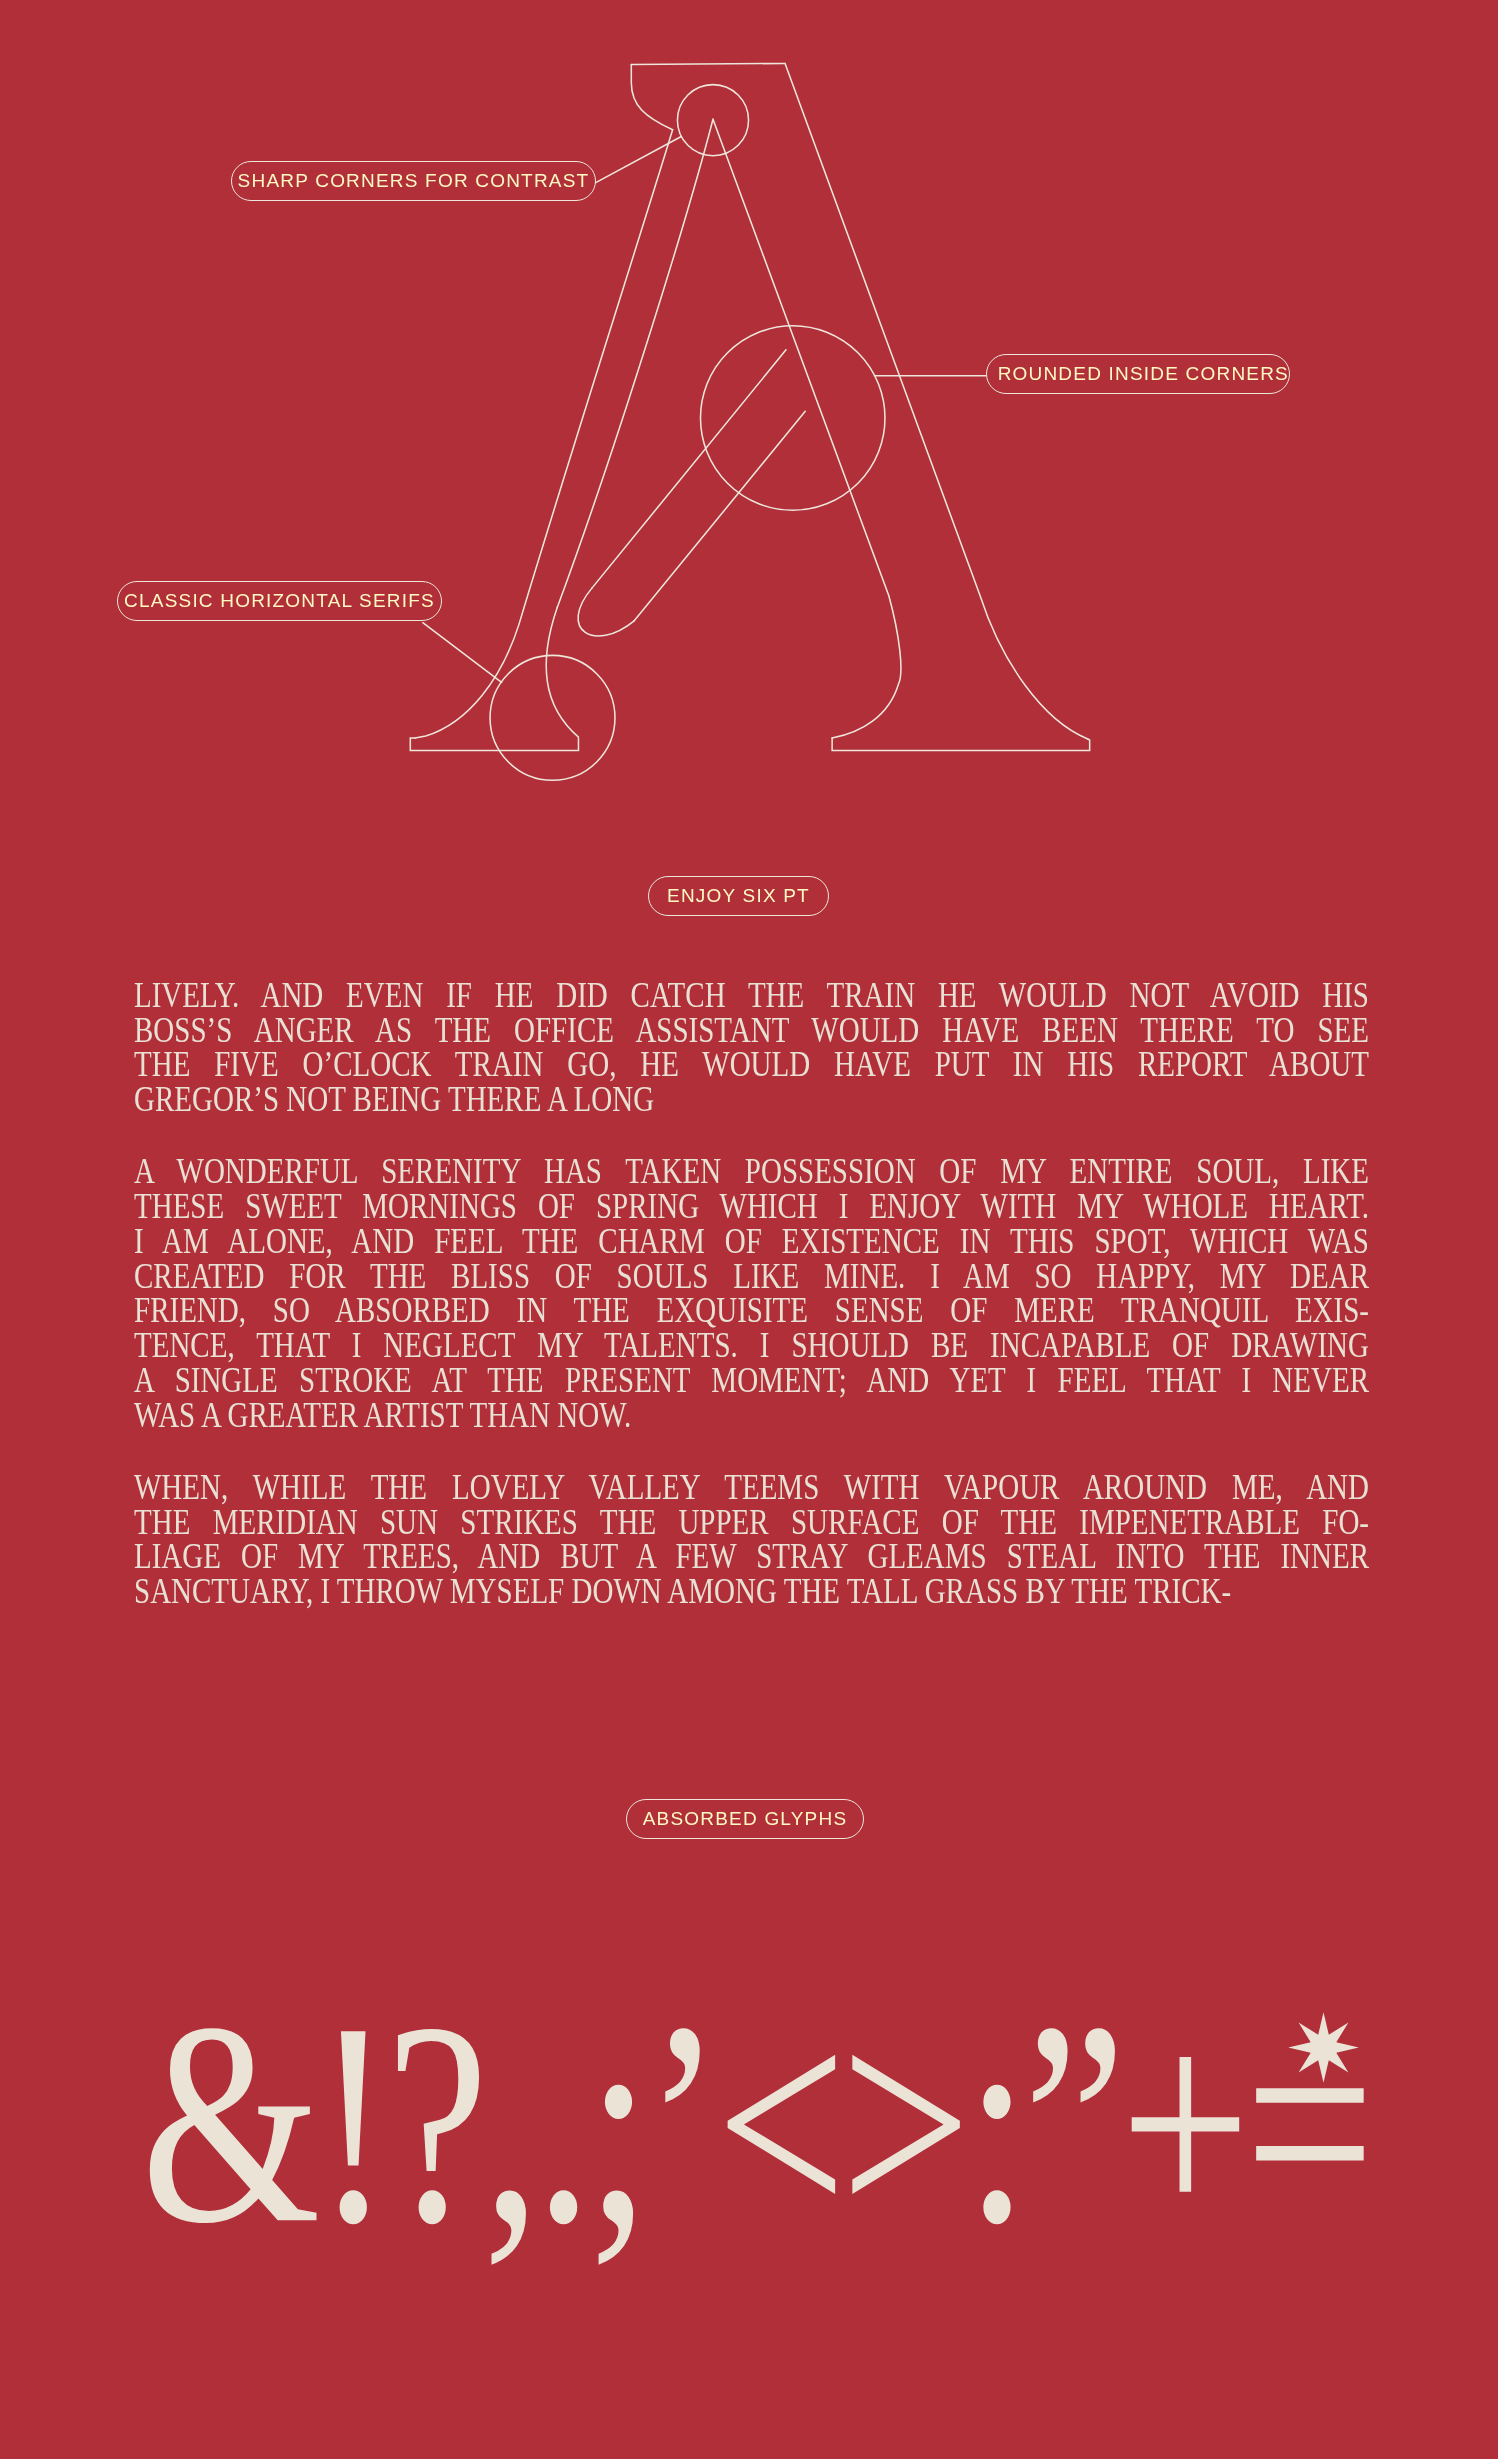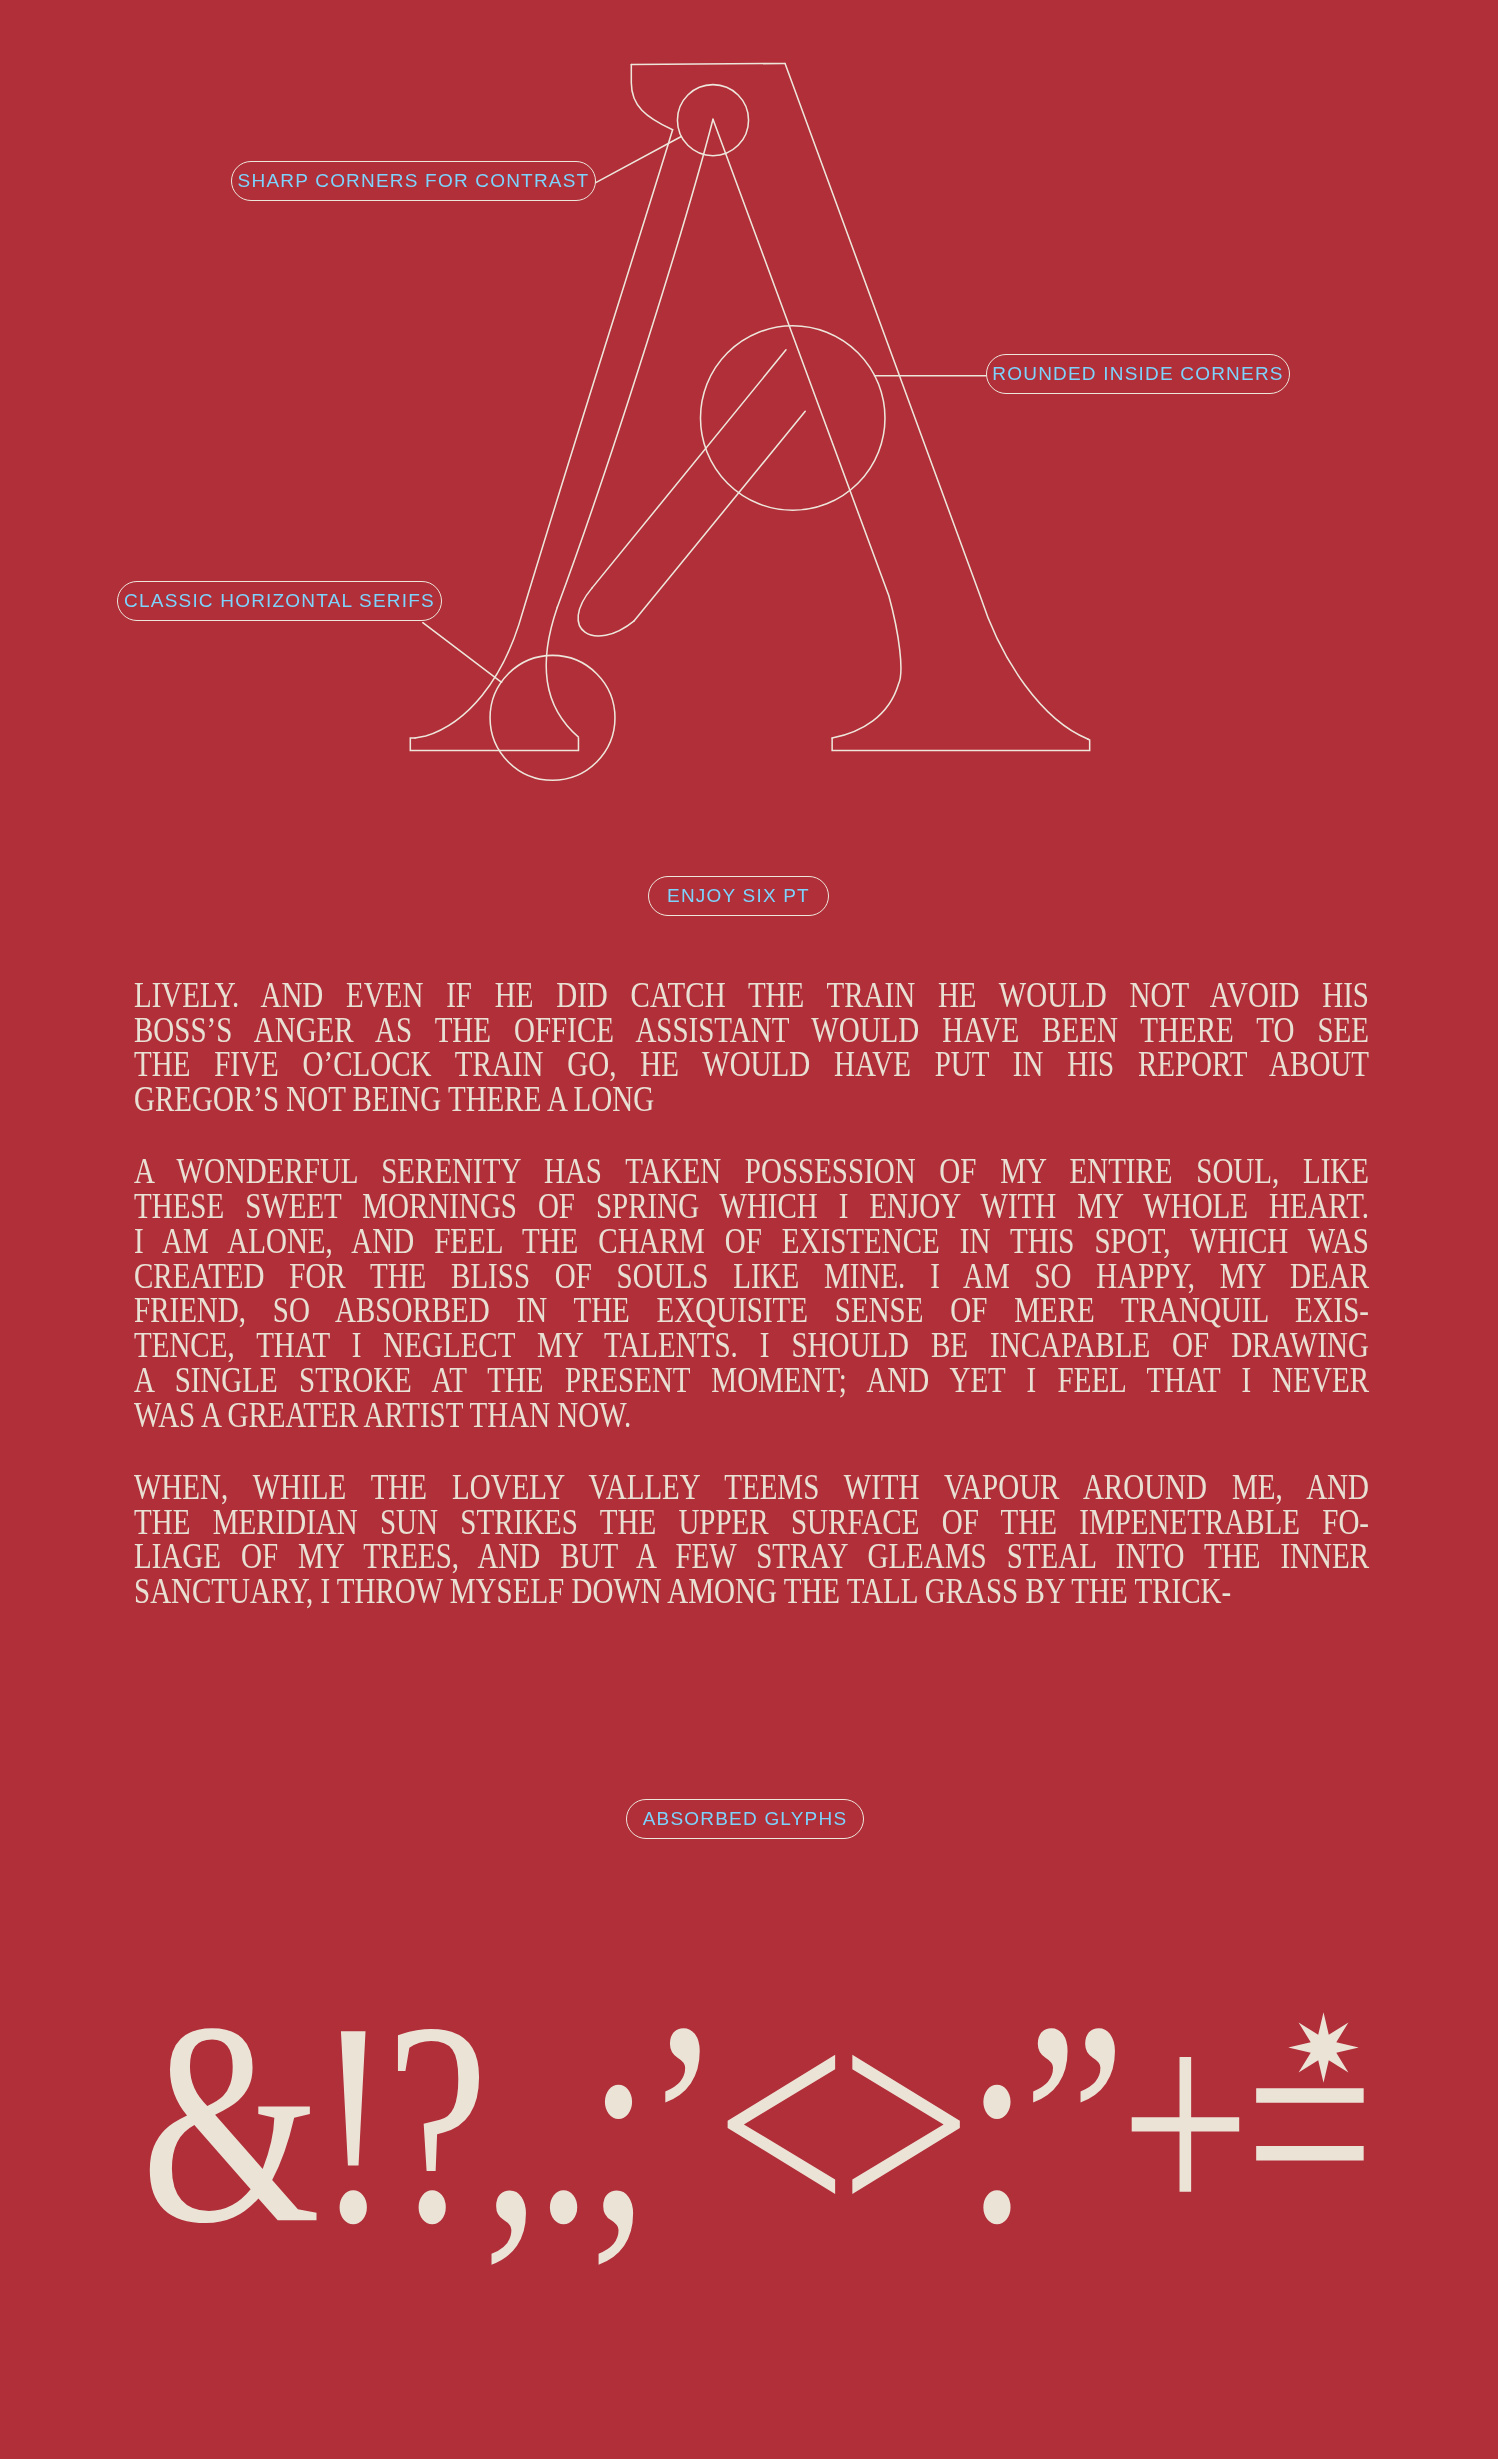--- a/index.html
+++ b/index.html
@@ -11,28 +11,28 @@
   }
   .poster{position:absolute;inset:0;width:1499px;height:2459px;}
   svg.diagram{position:absolute;left:0;top:0;}
   .pill{
     position:absolute;
     box-sizing:border-box;
     height:40px;
     border:1.4px solid #eee6db;
     border-radius:21px;
     display:flex;align-items:center;justify-content:center;
-    color:#7dd3fc;
+    color:#fef9c3;
     font-size:19px;
     letter-spacing:1.2px;
     white-space:nowrap;
     background:transparent;
   }
   .pill-sharp{left:231px;top:161px;width:365px;}
-  .pill-rounded{left:986px;top:354px;width:304px;}
+  .pill-rounded{left:986px;top:354px;width:304px;justify-content:flex-end;}
   .pill-classic{left:117px;top:581px;width:325px;}
   .pill-thirty{left:648px;top:876px;width:181px;}
   .pill-essential{left:626px;top:1799px;width:238px;}
   .body-text{
     position:absolute;left:134px;top:978px;width:1235px;
     color:#e9e0d4;
     font-family:"Liberation Serif",serif;
     font-size:29px;line-height:29px;
     transform:scaleY(1.2);
     transform-origin:top left;

